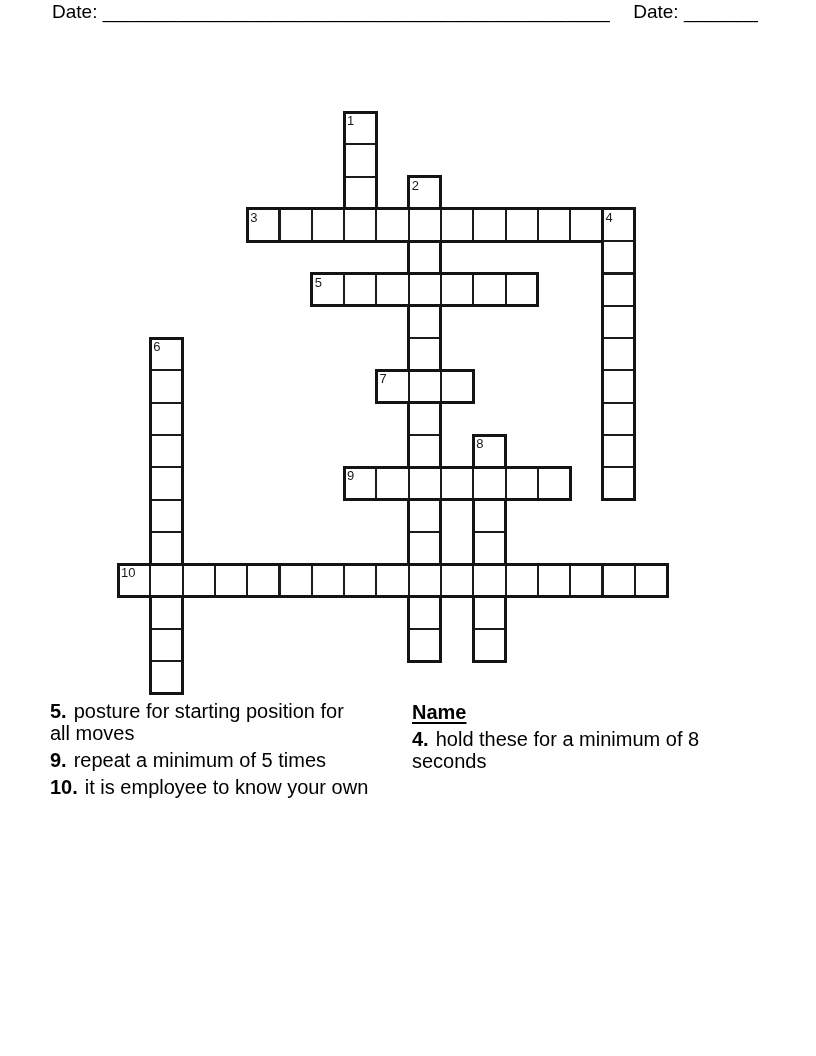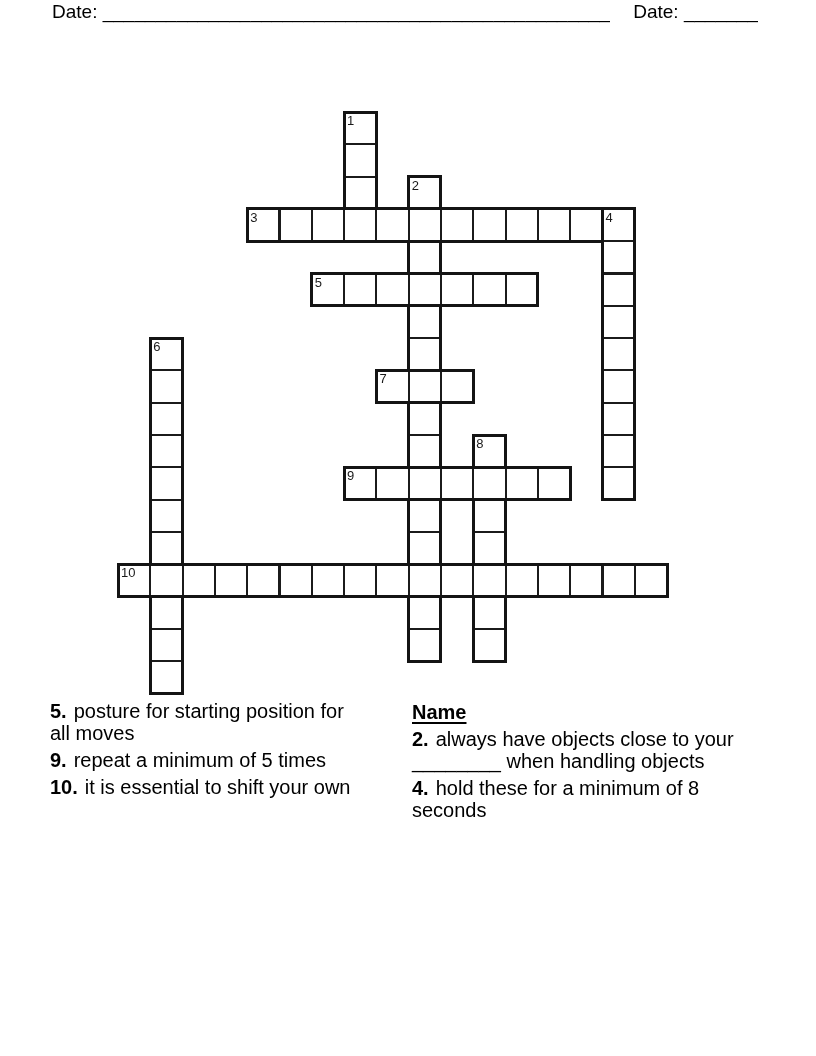--- a/index.html
+++ b/index.html
@@ -194,27 +194,25 @@
       <div class="cell" style="left: 516.8px; top: 452.2px; width: 34.3px; height: 34.3px;"></div>
       <div class="word-outline" style="left: -0.5px; top: 451.7px; width: 552.1px; height: 35.3px;"></div>
       <div class="cell-num" style="left: 4px; top: 455.2px;">10</div>
     </div>
 
   <div class="clues-col clues-across">
     <div id="across-list">
         <p class="clue"><span class="num">5.</span><span class="txt">posture for starting position for
 all moves</span></p>
         <p class="clue"><span class="num">9.</span><span class="txt">repeat a minimum of 5 times</span></p>
-        <p class="clue"><span class="num">10.</span><span class="txt">it is essential to shift your own</span></p>
+        <p class="clue"><span class="num">10.</span><span class="txt">it is employee to know your own</span></p>
       </div>
   </div>
 
   <div class="clues-col clues-down">
     <p class="clues-heading">Name</p>
     <div id="down-list">
-        <p class="clue"><span class="num">2.</span><span class="txt">always have objects close to your
-________ when handling objects</span></p>
         <p class="clue"><span class="num">4.</span><span class="txt">hold these for a minimum of 8
 seconds</span></p>
       </div>
   </div>
 
 </div>
 
 </body></html>

